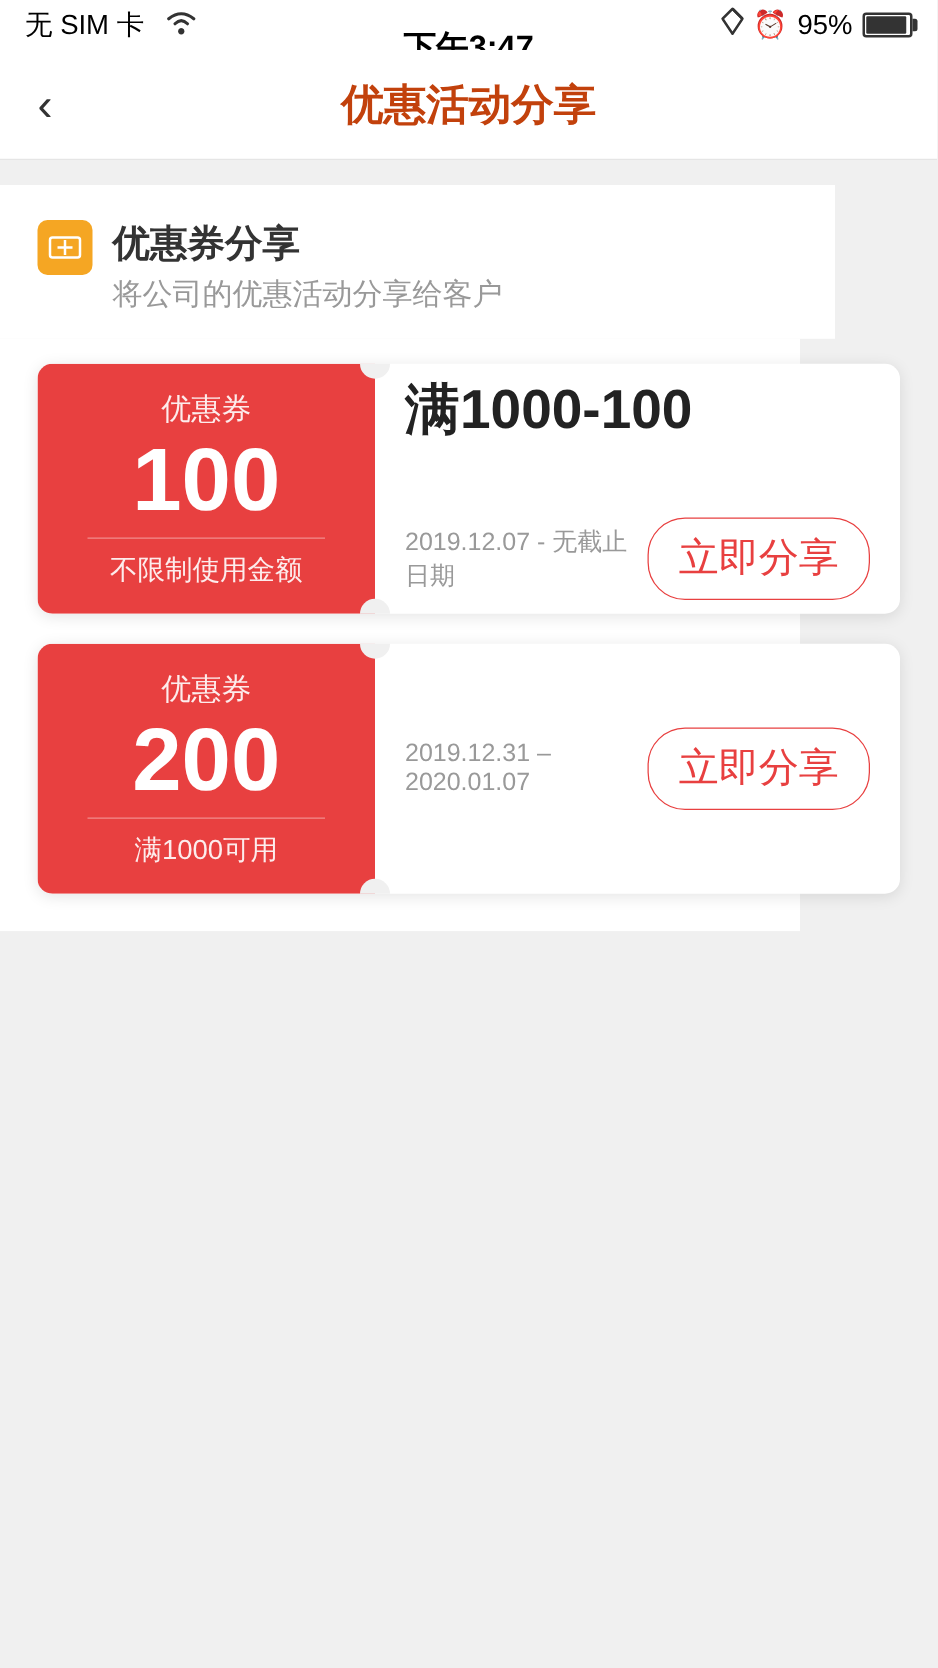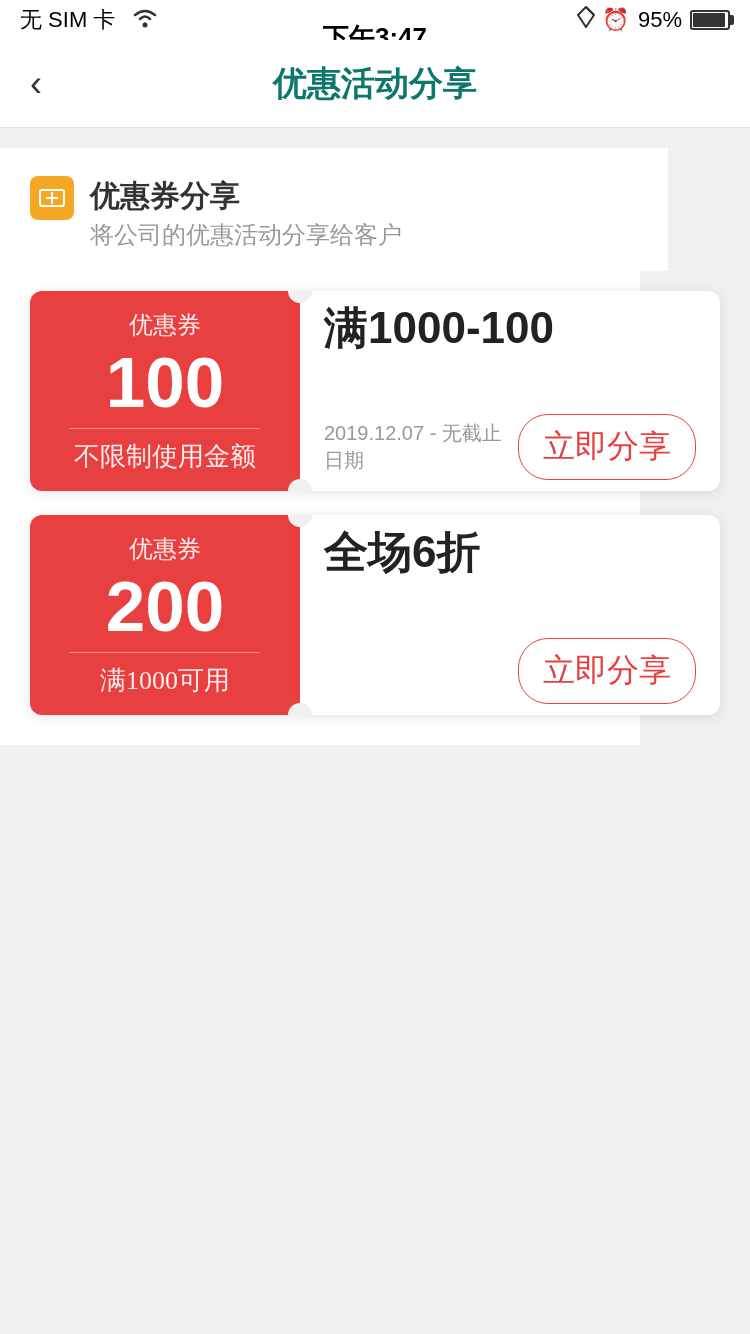--- a/index.html
+++ b/index.html
@@ -88,21 +88,21 @@
       position: absolute;
       left: 30px;
       font-size: 36px;
       color: #333;
       cursor: pointer;
       line-height: 1;
     }
     .nav-title {
       font-size: 34px;
       font-weight: 600;
-      color: #0f766e;
+      color: #c2410c;
     }
 
     
     .section-divider {
       width: 750px;
       height: 20px;
       background: #f0f0f0;
     }
 
     
@@ -204,26 +204,25 @@
     }
     .coupon-divider {
       width: 80%;
       height: 1px;
       background: rgba(255,255,255,0.4);
       margin: 10px 0;
       position: relative;
       z-index: 1;
     }
     .coupon-condition {
-      font-size: 26px;
+      font-size: 22px;
       color: rgba(255,255,255,0.9);
       text-align: center;
       position: relative;
       z-index: 1;
-      font-family: Liberation Serif, serif;
     }
 
     
     .coupon-right {
       flex: 1;
       display: flex;
       flex-direction: column;
       justify-content: center;
       padding: 20px 24px;
       position: relative;
@@ -339,22 +338,22 @@
   </div>
 
   <div class="coupon-card">
     <div class="coupon-left">
       <div class="coupon-type">优惠券</div>
       <div class="coupon-amount">200</div>
       <div class="coupon-divider"></div>
       <div class="coupon-condition">满1000可用</div>
     </div>
     <div class="coupon-right">
-      <div class="coupon-name">全场6折</div>
       <div class="coupon-date-row">
+        <span class="coupon-date">2019.12.31 – 2020.01.07</span>
         <button class="share-btn">立即分享</button>
       </div>
     </div>
   </div>
 
 </div>
 
 <div class="bottom-area"></div>
 
 </body></html>

